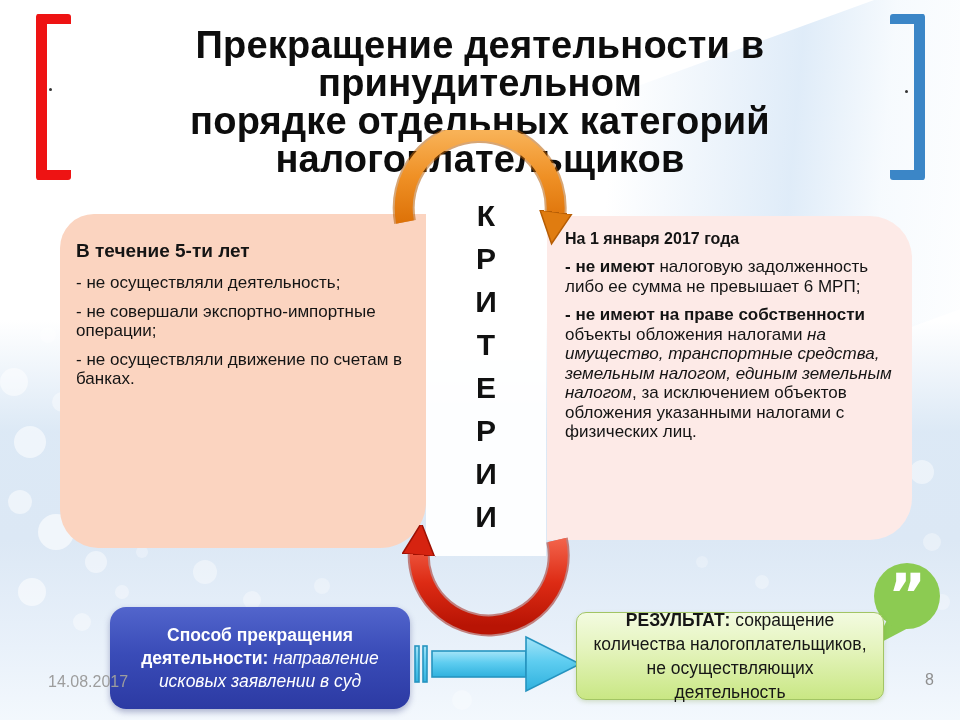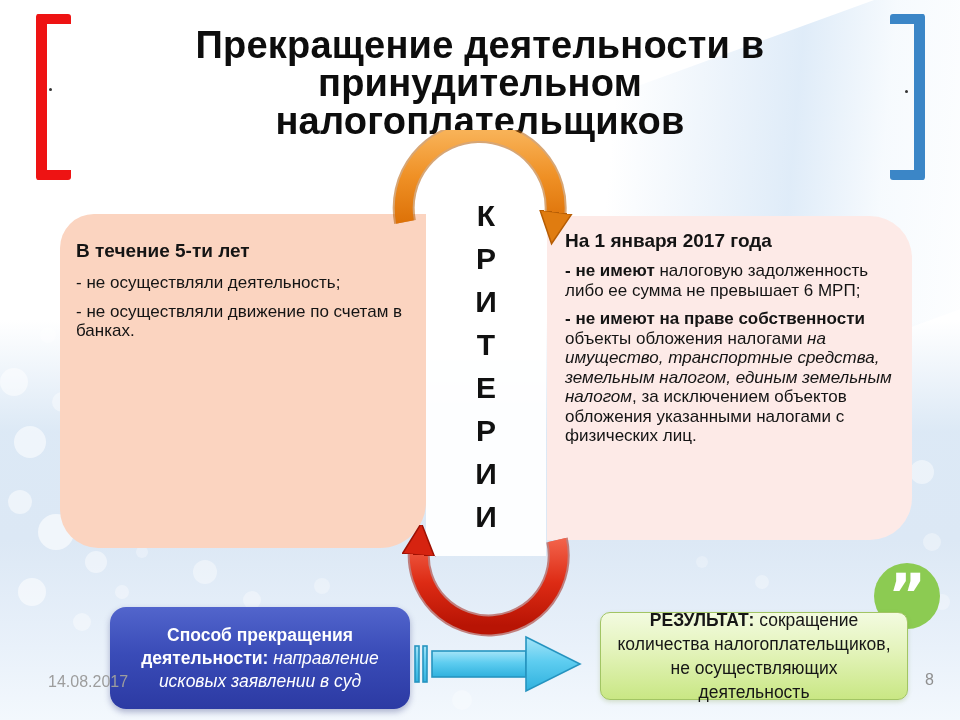--- a/index.html
+++ b/index.html
@@ -23,21 +23,21 @@
   
   .title{position:absolute;left:80px;right:80px;top:26px;text-align:center;color:#0d0d0d;
     font-weight:700;font-size:38px;line-height:38px;letter-spacing:.2px;}
 
   
   .box-left{position:absolute;left:60px;top:214px;width:366px;height:334px;background:#fbd4c0;
     border-radius:34px 0 46px 38px;padding:26px 16px;box-sizing:border-box;color:#141414;}
   .box-right{position:absolute;left:547px;top:216px;width:365px;height:324px;background:#fdeae7;
     border-radius:0 42px 42px 0;padding:14px 18px;box-sizing:border-box;color:#141414;}
   .box-left .head{font-weight:700;font-size:19px;margin-bottom:11px;}
-  .box-right .head{font-weight:700;font-size:19px;margin-bottom:9px;}
+  .box-right .head{font-weight:700;font-size:16px;margin-bottom:9px;}
   .box-left .item{font-size:17px;line-height:19px;margin-bottom:10px;}
   .box-right p{font-size:17px;line-height:19.5px;margin:0 0 9px 0;}
   .box-right b{font-weight:700;}
   .box-right i{}
 
   
   .criteria-col{position:absolute;left:426px;top:188px;width:120px;height:368px;
     background:rgba(255,255,255,.93);display:flex;flex-direction:column;align-items:center;padding-top:6px;box-sizing:border-box;}
   .criteria-col span{font-weight:700;font-size:30px;line-height:43px;color:#111;}
 
@@ -46,21 +46,21 @@
   
   .method-box{position:absolute;left:110px;top:607px;width:300px;height:102px;box-sizing:border-box;
     background:linear-gradient(180deg,#5265cc 0%,#3a4cb8 45%,#2c3aa3 100%);
     border-radius:16px;color:#fff;display:flex;align-items:center;justify-content:center;text-align:center;
     padding:10px 16px;font-size:17.5px;line-height:23px;box-shadow:0 3px 6px rgba(40,50,120,.35);}
   .method-box b{font-weight:700;}
   .method-box i{font-style:italic;font-weight:400;}
   .result-box{position:absolute;left:576px;top:612px;width:308px;height:88px;box-sizing:border-box;z-index:4;
     background:linear-gradient(180deg,#f3fbe0 0%,#e3f3ba 45%,#c9e784 100%);
     border:1.5px solid #a2c564;border-radius:10px;color:#161616;display:flex;align-items:center;justify-content:center;
-    text-align:center;padding:8px 14px;font-size:17.5px;line-height:24px;box-shadow:0 2px 4px rgba(120,150,60,.25);margin-left:24px;}
+    text-align:center;padding:8px 14px;font-size:17.5px;line-height:24px;box-shadow:0 2px 4px rgba(120,150,60,.25);}
   .result-box b{font-weight:700;}
   .quote-svg{position:absolute;left:866px;top:556px;z-index:3;}
   .stripe-arrow-svg{position:absolute;left:410px;top:628px;z-index:2;}
 
   
   .footer-date{position:absolute;left:48px;top:673px;font-size:16px;color:#9d9d9d;}
   .footer-page{position:absolute;right:26px;top:671px;font-size:16px;color:#8f8f8f;}
 </style>
 </head>
 <body>
@@ -98,26 +98,28 @@
       <circle cx="702" cy="562" r="6" opacity=".25"></circle>
     </g>
   </svg>
 
   <div class="bracket left"></div>
   <div class="bracket right"></div>
   <div class="stray-dot" style="left:49px;top:88px;"></div>
   <div class="stray-dot" style="left:905px;top:90px;"></div>
   <div class="title">
     <div>Прекращение деятельности в принудительном</div>
+    <div>порядке отдельных категорий</div>
     <div>налогоплательщиков</div>
   </div>
 
   <div class="box-left">
     <div class="head">В течение 5-ти лет</div>
     <div class="item">- не осуществляли деятельность;</div>
+    <div class="item">- не совершали экспортно-импортные операции;</div>
     <div class="item">- не осуществляли движение по счетам в банках.</div>
   </div>
 
   <div class="box-right">
     <div class="head">На 1 января 2017 года</div>
     <p><b>- не имеют</b><span> налоговую задолженность либо ее сумма не превышает 6 МРП;</span></p>
     <p><b>- не имеют на праве собственности</b><span> объекты обложения налогами </span><i>на имущество, транспортные средства, земельным налогом, единым земельным налогом</i><span>, за исключением объектов обложения указанными налогами с физических лиц.</span></p>
   </div>
 
   <div class="criteria-col">

